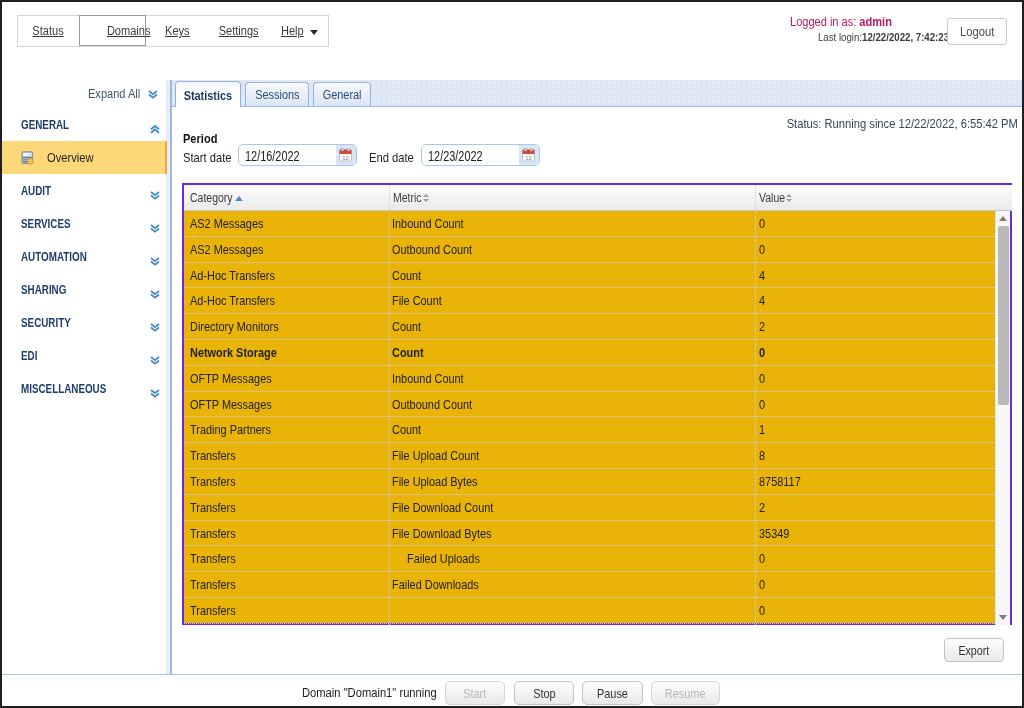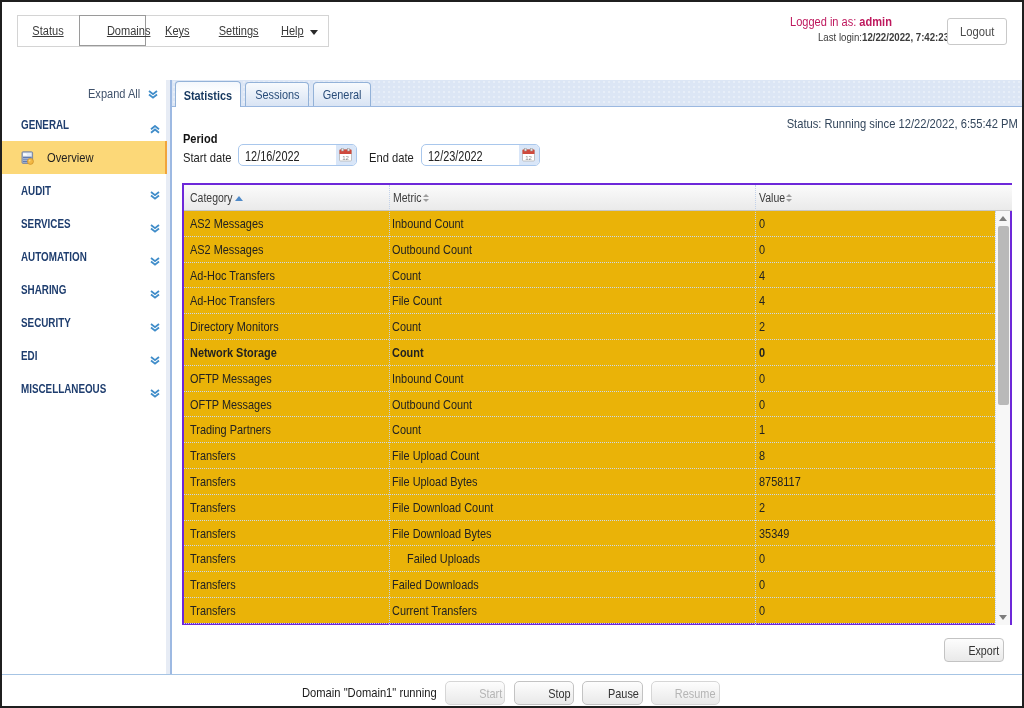--- a/index.html
+++ b/index.html
@@ -66,21 +66,21 @@
 .sorts i { display:block; width:0; height:0; border-left:3px solid transparent; border-right:3px solid transparent; }
 .sorts .u { border-bottom:3.5px solid #9d9d9d; margin-bottom:2px; }
 .sorts .d { border-top:3.5px solid #9d9d9d; }
 
 
 .sb { position:absolute; right:0; top:26px; width:15px; height:414px; background:#f7f7f7; border-left:1px dotted #c3d2ea; }
 .sb .thumb { position:absolute; left:2px; top:15px; width:11px; height:179px; background:#b9b9b9; border-radius:2px; }
 .sb .au { position:absolute; left:3px; top:5px; width:0; height:0; border-left:4px solid transparent; border-right:4px solid transparent; border-bottom:5px solid #7d7d7d; }
 .sb .ad { position:absolute; left:3px; bottom:5px; width:0; height:0; border-left:4px solid transparent; border-right:4px solid transparent; border-top:5px solid #7d7d7d; }
 
-.btn { border:1px solid #c3c3c3; border-radius:4px; background:linear-gradient(#fdfdfd,#e9e9e9); color:#333; font-size:13px; display:flex; align-items:center; justify-content:flex-end; }
+.btn { border:1px solid #c3c3c3; border-radius:4px; background:linear-gradient(#fdfdfd,#e9e9e9); color:#333; font-size:13px; display:flex; align-items:center; justify-content:center; }
 .btn.disabled { color:#b5b5b5; border-color:#d6d6d6; }
 .export { position:absolute; left:772px; top:531px; width:60px; height:24px; }
 
 .bottombar { position:absolute; left:2px; top:674px; width:1020px; height:32px; border-top:1px solid #a6c4e4; background:#fff; }
 .bbtxt { position:absolute; left:300px; top:10px; font-size:13px; color:#1c1c1c; }
 .bbtn { position:absolute; top:6px; height:24px; border-radius:5px; }
 </style>
 </head>
 <body>
 <div class="frame"></div>
@@ -417,23 +417,20 @@
             <span class="tx">Failed Downloads</span>
           </div>
           <div class="cell" style="left:571px; width:242px; padding-left:4px;">
             <span class="tx">0</span>
           </div>
         </div>
 <div class="row" style="top:413.0px;">
           <div class="cell" style="left:0; width:205px;">
             <span class="tx">Transfers</span>
           </div>
-          <div class="cell" style="left:205px; width:366px; padding-left:3px;">
-            <span class="tx">Current Transfers</span>
-          </div>
           <div class="cell" style="left:571px; width:242px; padding-left:4px;">
             <span class="tx">0</span>
           </div>
         </div>
 </div>
     <div class="sb">
       <span class="au"></span>
       <div class="thumb"></div>
       <span class="ad"></span>
     </div>

